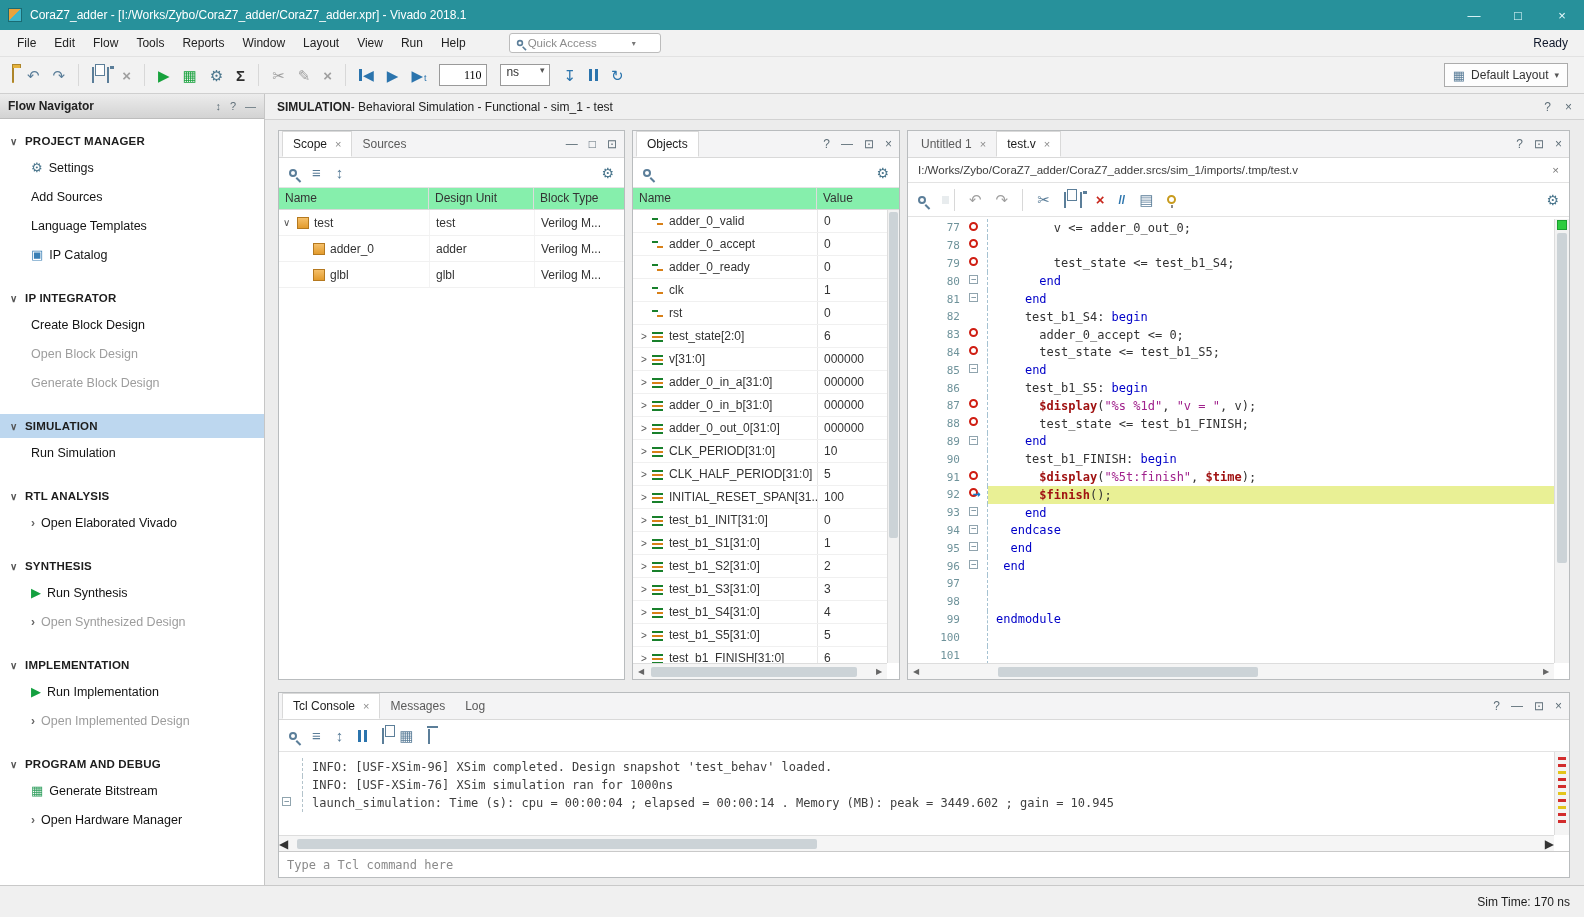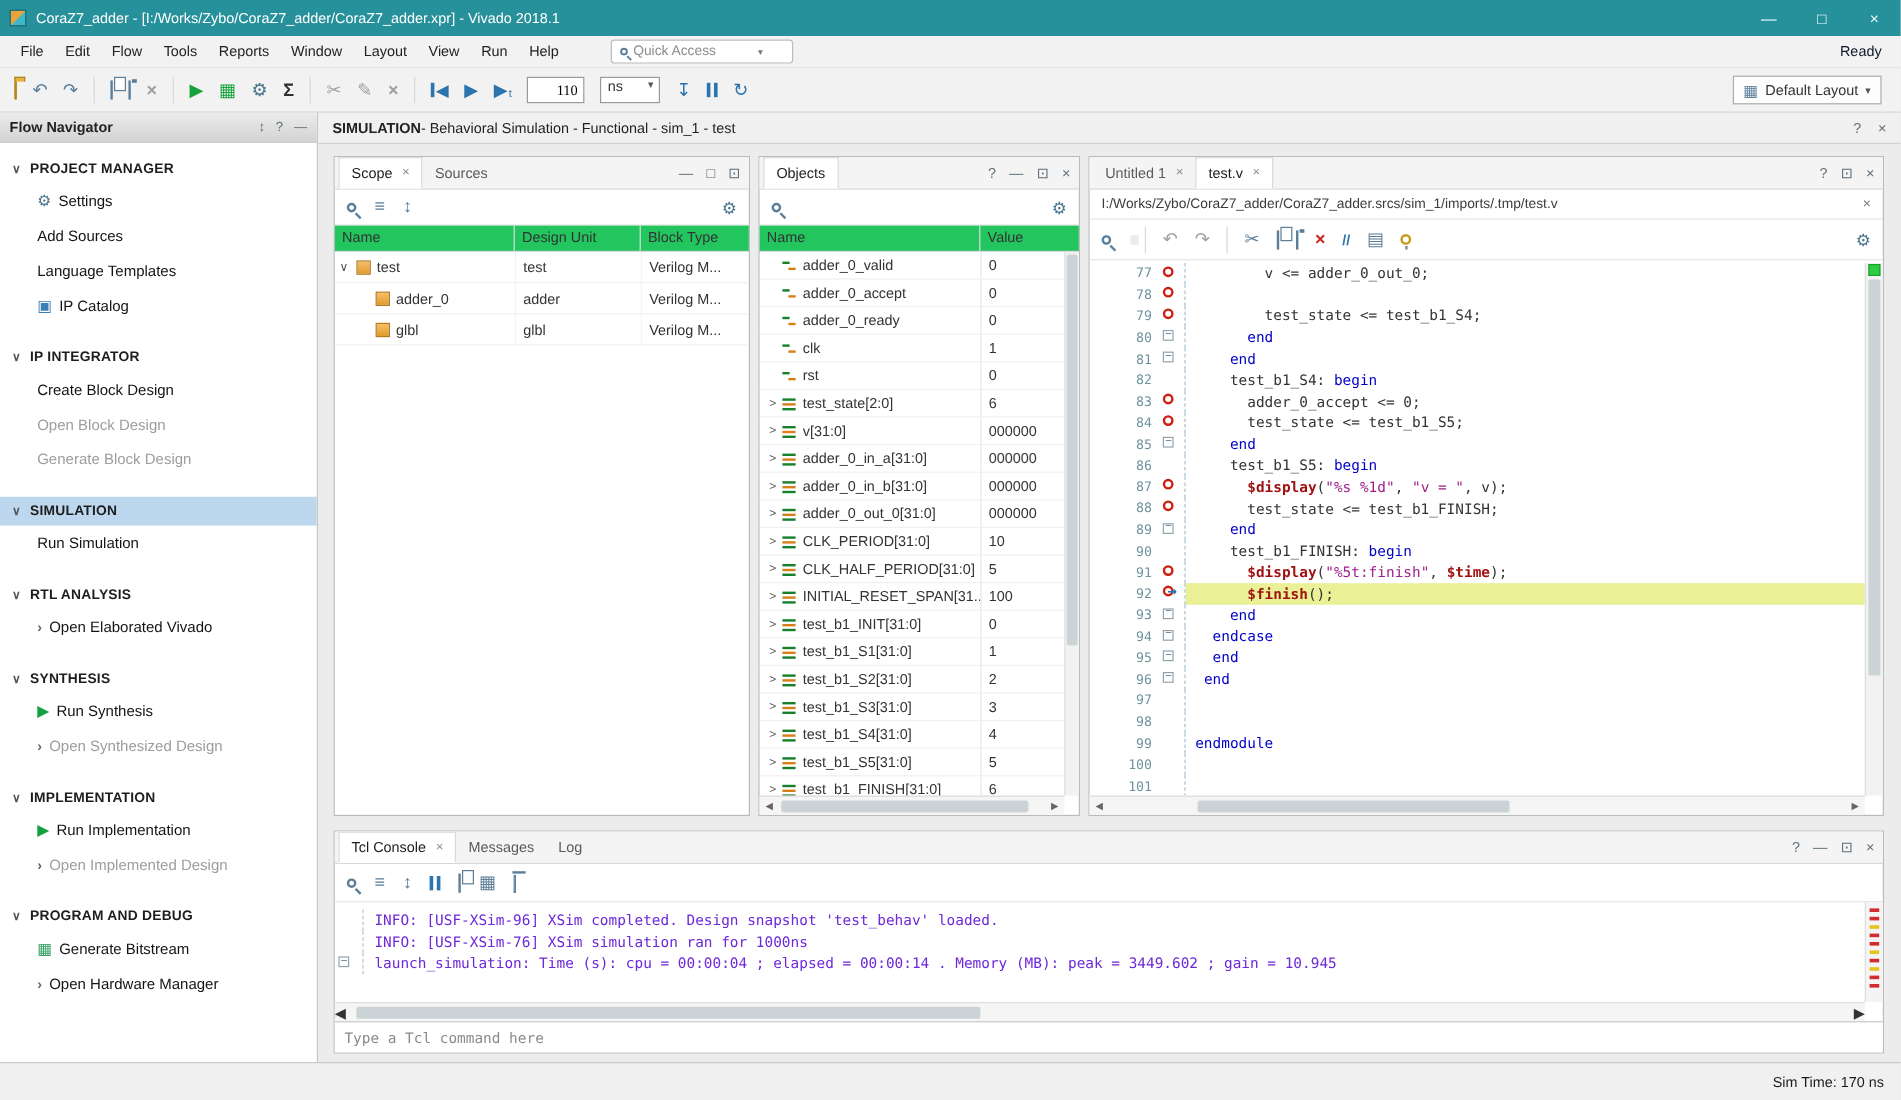--- a/index.html
+++ b/index.html
@@ -78,21 +78,21 @@
   .sim-header .ctrls{margin-left:auto;display:flex;gap:14px;color:#5e6e78}
 
   .panel{position:absolute;background:#fff;border:1px solid #b9bcbe}
   .tabbar{height:27px;background:#f4f4f5;border-bottom:1px solid #d9d9d9;display:flex;align-items:flex-end;padding-left:3px}
   .tab{height:26px;display:flex;align-items:center;padding:0 10px;color:#5a5a5a;gap:8px}
   .tab.active{background:#fff;border:1px solid #d9d9d9;border-bottom-color:#fff;color:#1c1c1c}
   .tab .x{color:#8a8a8a;font-size:11px}
   .panel-ctrls{margin-left:auto;display:flex;align-items:center;padding-right:7px;gap:11px;color:#5e6e78;font-size:12px;height:100%}
   .panel-toolbar{height:30px;border-bottom:1px solid #e3e3e3;display:flex;align-items:center;padding:0 10px;gap:15px}
   .pt-right{margin-left:auto;display:flex;gap:12px;align-items:center}
-  .colheader{height:22px;background:#22c55e;border-bottom:1px solid #d9d9d9;display:flex;font-size:12px;color:#333}
+  .colheader{height:22px;background:#86efac;border-bottom:1px solid #d9d9d9;display:flex;font-size:12px;color:#333}
   .colheader>div{padding:3px 6px;border-right:1px solid #dcdcdc;overflow:hidden;white-space:nowrap}
 
   
   .scope-row{height:26px;display:flex;align-items:center;border-bottom:1px solid #f1f1f1;font-size:12px}
   .scope-row .cell{display:flex;align-items:center;overflow:hidden;white-space:nowrap;padding:0 6px;height:100%}
   .scope-row .cell.du{border-left:1px solid #f3f3f3}
   .tree-chev{width:14px;color:#555;font-size:10px;flex:0 0 auto}
   .mod-icon{width:12px;height:12px;background:linear-gradient(#f5c06a,#e29b2d);border:1px solid #b5791f;margin-right:5px;flex:0 0 auto}
 
   
@@ -123,21 +123,21 @@
   .sys{color:#a01212;font-weight:bold}
   .str{color:#a0218c}
   .vscroll{position:absolute;top:88px;bottom:16px;right:0;width:15px;background:#f2f2f2;border-left:1px solid #ddd}
   .ok-badge{position:absolute;top:1px;left:2px;width:10px;height:10px;background:#2ecc40;border:1px solid #1b9e30}
   .vthumb{position:absolute;left:2px;width:10px;background:#ccd3d7;border-radius:2px}
   .hscroll{position:absolute;left:0;right:15px;bottom:0;height:16px;background:#f5f5f5;border-top:1px solid #ddd;display:flex;align-items:center}
   .hscroll .arr{width:16px;text-align:center;font-size:8px;color:#666}
   .hthumb{position:absolute;top:3px;height:10px;background:#ccd3d7;border-radius:2px}
 
   
-  .tcl-out{position:absolute;top:59px;left:0;right:15px;bottom:42px;font-family:"DejaVu Sans Mono",monospace;font-size:12px;color:#6d28d9;overflow:hidden;padding-top:6px}
+  .tcl-out{position:absolute;top:59px;left:0;right:15px;bottom:42px;font-family:"DejaVu Sans Mono",monospace;font-size:12px;color:#404040;overflow:hidden;padding-top:6px}
   .tcl-line{display:flex;height:18px;align-items:center}
   .tcl-gut{width:24px;height:100%;border-right:1px dashed #b3c3cb;position:relative;flex:0 0 auto}
   .tcl-text{white-space:pre;padding-left:9px}
   .tcl-marks{position:absolute;top:59px;right:0;width:15px;bottom:42px;background:#f4f4f4;border-left:1px solid #ddd}
   .mark{position:absolute;left:3px;width:8px;height:3px}
   .tcl-hscroll{position:absolute;left:0;right:15px;bottom:26px;height:16px;background:#f5f5f5;border-top:1px solid #ddd;display:flex;align-items:center}
   .tcl-input{position:absolute;left:0;right:0;bottom:0;height:26px;border-top:1px solid #c9c9c9;display:flex;align-items:center;padding:0 8px;background:#fff}
   .tcl-input input{border:none;outline:none;width:100%;font-family:"DejaVu Sans Mono",monospace;font-size:12px;color:#333}
   .tcl-input input::placeholder{color:#8a8a8a}
 

